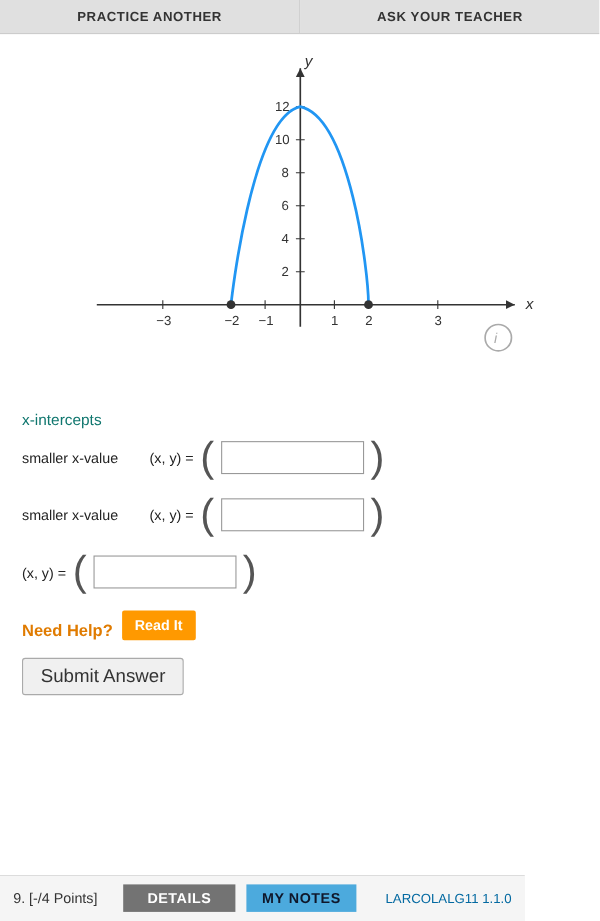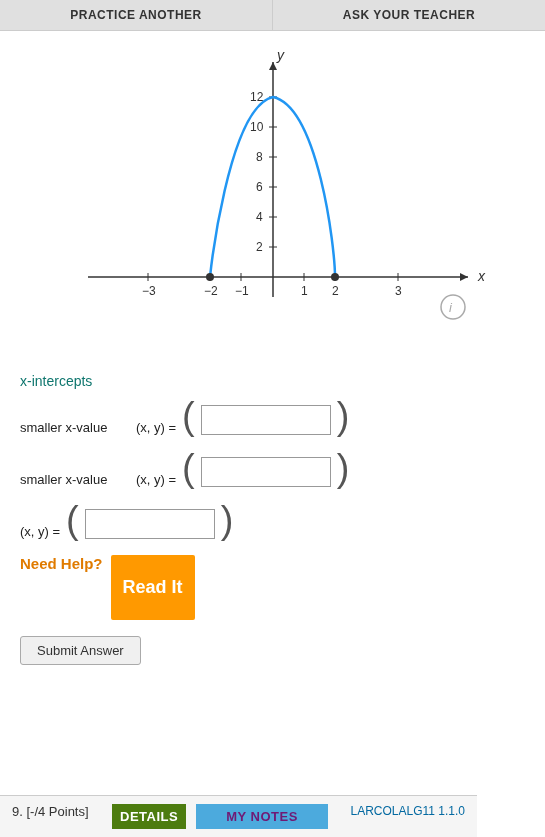--- a/index.html
+++ b/index.html
@@ -53,21 +53,21 @@
     }
 
     .section-label {
       font-size: 14px;
       margin-bottom: 8px;
       color: #0f766e;
     }
 
     .input-row {
       display: flex;
-      align-items: flex-end;
+      align-items: center;
       margin-bottom: 14px;
       gap: 6px;
     }
 
     .input-row .label {
       min-width: 110px;
       font-size: 13px;
     }
 
     .big-paren {
@@ -95,38 +95,38 @@
     .y-section .input-row {
       margin-top: 6px;
     }
 
     .y-section .input-row input[type="text"] {
       width: 130px;
     }
 
     .need-help-row {
       display: flex;
-      align-items: flex-start;
+      align-items: flex-end;
       gap: 8px;
       margin-bottom: 16px;
       margin-top: 4px;
     }
 
     .need-help-label {
       color: #e07b00;
       font-weight: bold;
       font-size: 15px;
     }
 
     .btn-read-it {
       background: #f90;
       color: #fff;
       border: none;
-      padding: 22px 12px;
-      font-size: 18px;
+      padding: 6px 12px;
+      font-size: 13px;
       font-weight: bold;
       cursor: pointer;
       border-radius: 2px;
     }
 
     .btn-watch-it {
       background: #4caadd;
       color: #fff;
       border: none;
       padding: 5px 12px;
@@ -138,58 +138,59 @@
 
     .submit-row {
       margin-bottom: 10px;
     }
 
     .btn-submit {
       background: #f0f0f0;
       border: 1px solid #aaa;
       color: #333;
       padding: 6px 16px;
-      font-size: 13px;
+      font-size: 17px;
       cursor: pointer;
       border-radius: 3px;
     }
 
     .bottom-bar {
       display: flex;
+      align-items: center;
       border-top: 1px solid #ccc;
       background: #f5f5f5;
       padding: 8px 12px;
       gap: 10px;
       position: fixed;
       bottom: 0;
       width: 477px;
     }
 
     .points-label {
       font-size: 13px;
       color: #333;
       min-width: 90px;
     }
 
     .bottom-bar .btn-details {
-      background: #4d7c0f;
+      background: #737373;
       color: #fff;
       border: none;
-      padding: 5px 8px;
+      padding: 5px 22px;
       font-size: 13px;
       font-weight: bold;
       cursor: pointer;
       letter-spacing: 0.5px;
     }
 
     .bottom-bar .btn-my-notes {
       background: #4caadd;
-      color: #701a75;
-      border: none;
-      padding: 5px 30px;
+      color: #0f172a;
+      border: none;
+      padding: 5px 14px;
       font-size: 13px;
       font-weight: bold;
       cursor: pointer;
       letter-spacing: 0.5px;
     }
 
     .bottom-bar .textbook-ref {
       font-size: 12px;
       color: #0369a1;
       flex: 1;

